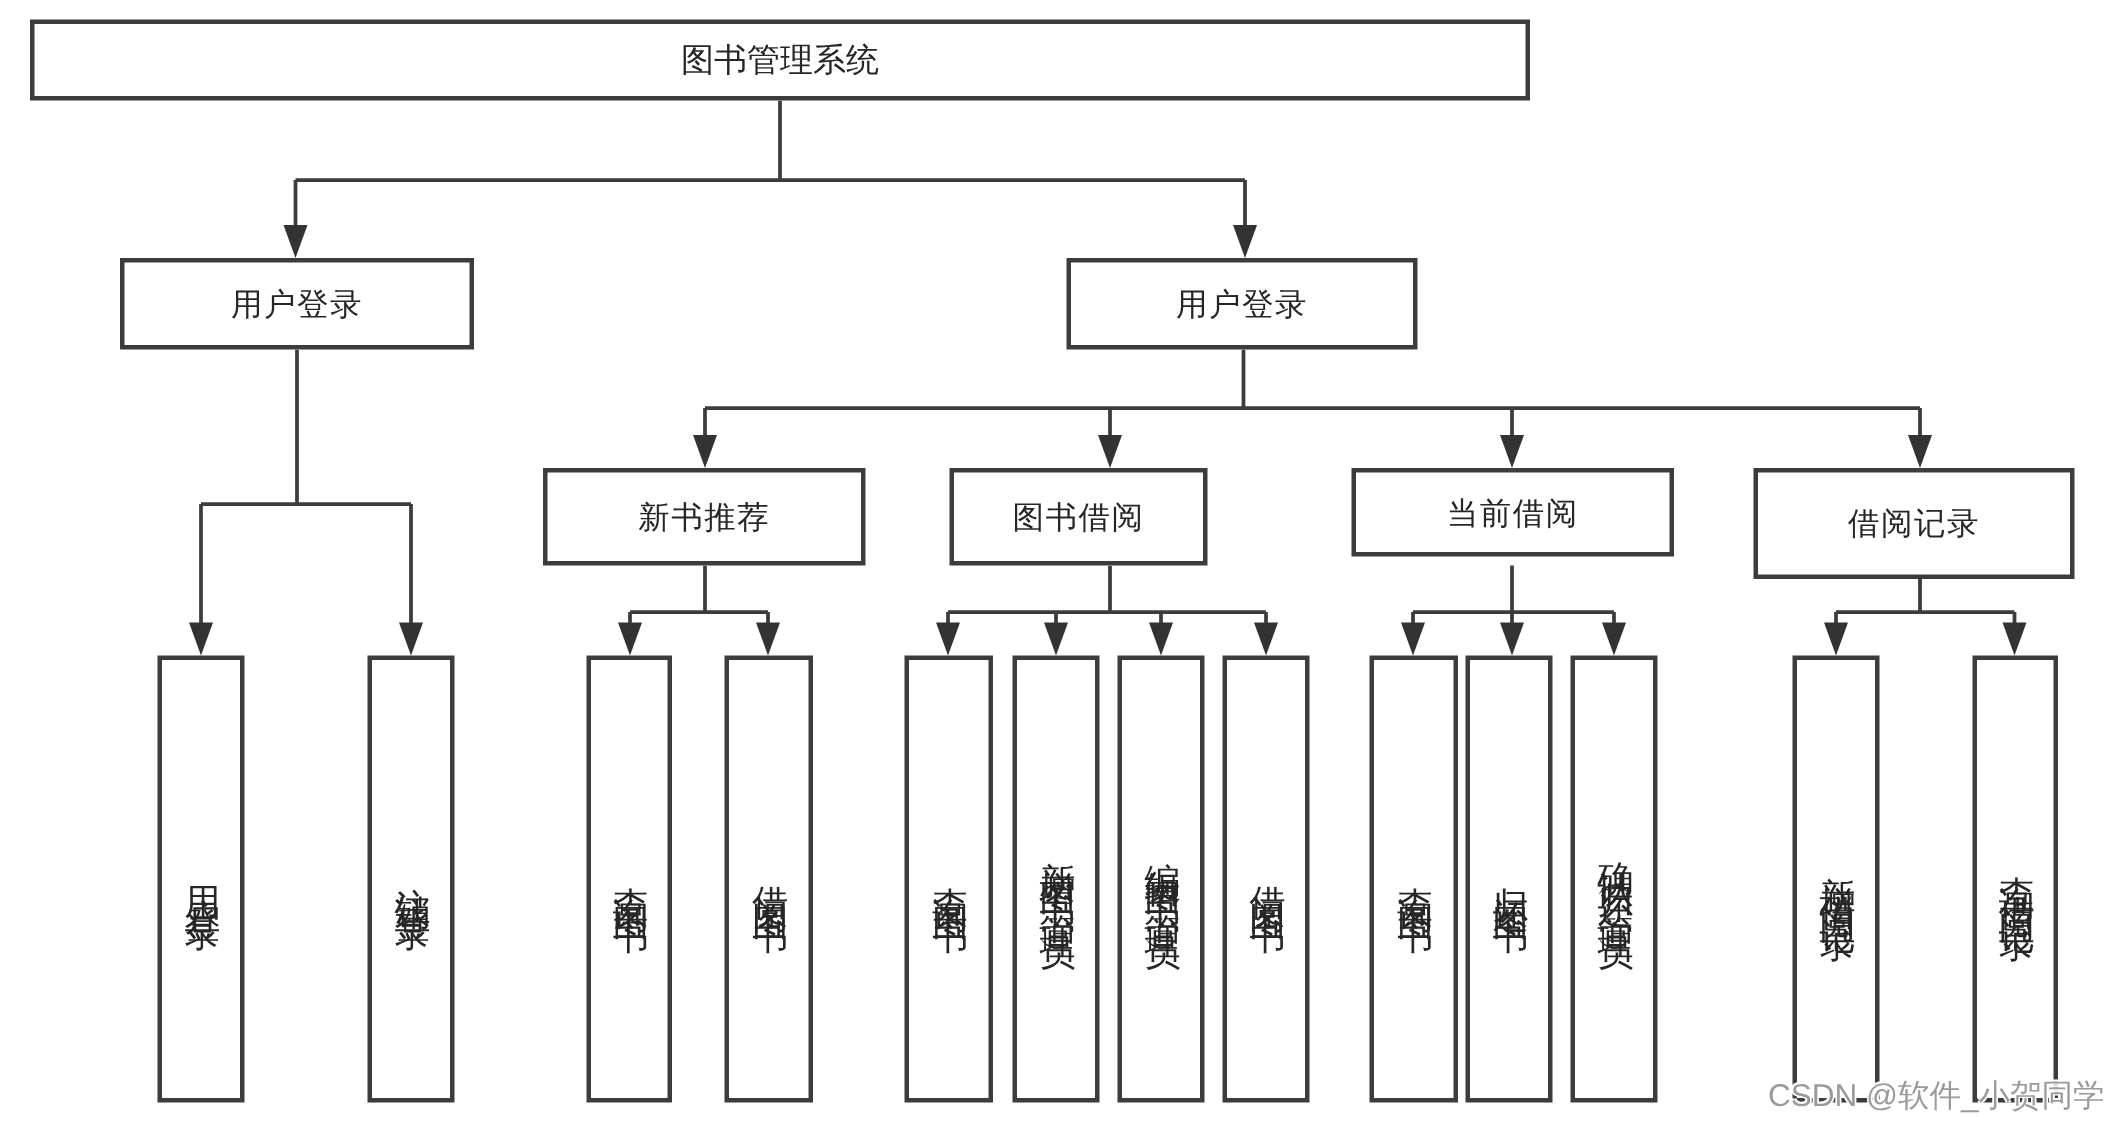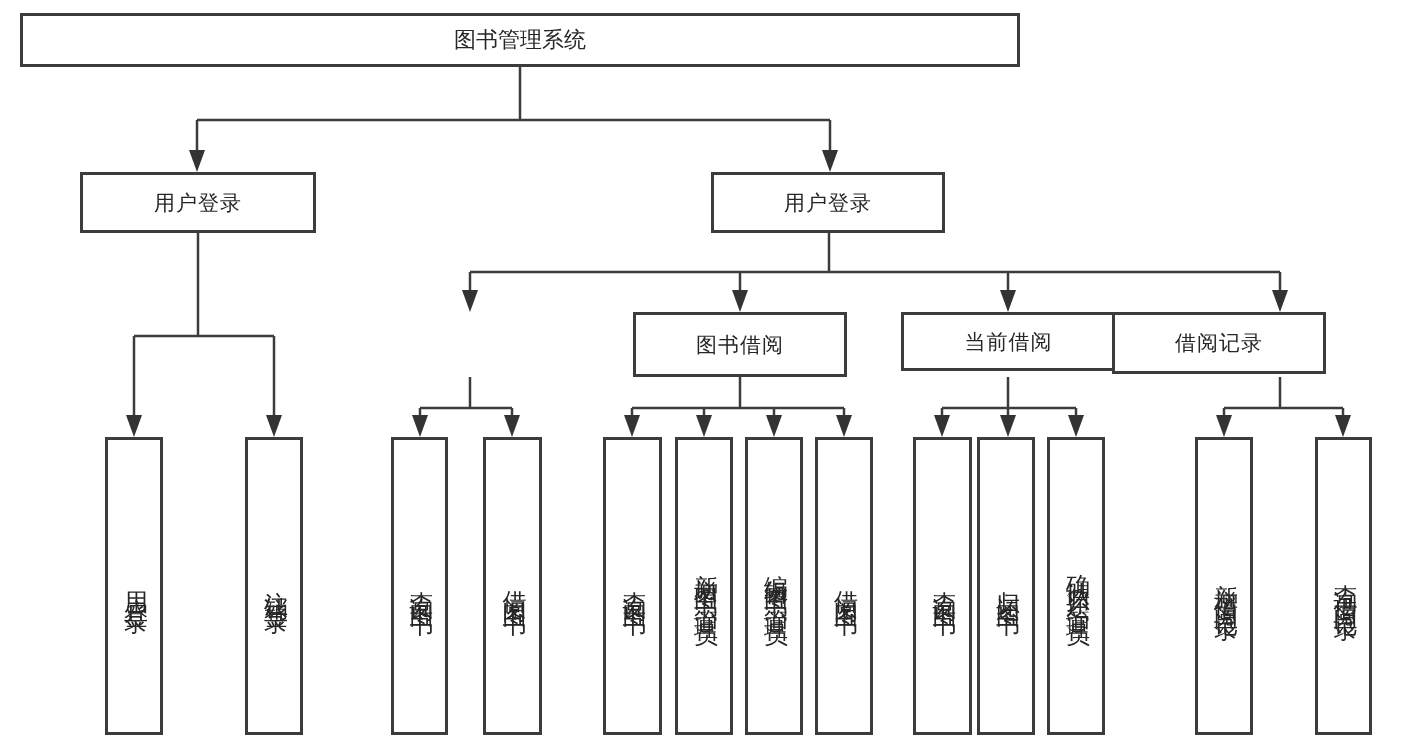--- a/index.html
+++ b/index.html
@@ -1,18 +1,18 @@
 <!DOCTYPE html>
 <html><head>
 <meta charset="utf-8">
 <style>
   html,body{margin:0;padding:0;background:#fff;}
   #canvas{
     position:relative;width:1405px;height:747px;background:#fff;overflow:hidden;
-    font-family:Liberation Mono, monospace;color:#262626;
+    font-family:Liberation Sans, sans-serif;color:#262626;
   }
   .box{
     position:absolute;box-sizing:border-box;border:3px solid #3c3c3c;background:#fff;
     display:flex;align-items:center;justify-content:center;text-align:center;
   }
   .hlabel{font-size:21px;letter-spacing:1px;}
   .root-label{font-size:22px;}
   .vbox span{
     writing-mode:vertical-lr;text-orientation:mixed;
     font-size:24px;letter-spacing:7px;line-height:1;display:block;
@@ -91,23 +91,24 @@
       <polygon points="1216,415 1232,415 1224,437"></polygon>
     <path d="M1343 408 V416"></path>
       <polygon points="1335,415 1351,415 1343,437"></polygon>
   </svg>
 
   <div class="box root-label" style="left:20px;top:13px;width:1000px;height:54px;">图书管理系统</div>
 
   <div class="box hlabel" style="left:80px;top:172px;width:236px;height:61px;">用户登录</div>
   <div class="box hlabel" style="left:711px;top:172px;width:234px;height:61px;">用户登录</div>
 
-  <div class="box hlabel" style="left:633px;top:312px;width:214px;height:65px;">图书借阅</div>
+  <div class="box hlabel" style="left:362px;top:312px;width:215px;height:65px;">新书推荐</div>
+  <div class="box hlabel" style="left:633px;top:312px;width:172px;height:65px;">图书借阅</div>
   <div class="box hlabel" style="left:901px;top:312px;width:215px;height:59px;">当前借阅</div>
-  <div class="box hlabel" style="left:1112px;top:312px;width:214px;height:62px;">借阅记录</div>
+  <div class="box hlabel" style="left:1169px;top:312px;width:214px;height:74px;">借阅记录</div>
 
   <div class="box vbox" style="left:105px;top:437px;width:58px;height:298px;">
     <span>用户登录</span>
   </div>
   <div class="box vbox" style="left:245px;top:437px;width:58px;height:298px;">
     <span>注销登录</span>
   </div>
 
   <div class="box vbox" style="left:391px;top:437px;width:57px;height:298px;">
     <span>查询图书</span>
@@ -139,13 +140,14 @@
     <span>确认归还（管理员）</span>
   </div>
 
   <div class="box vbox" style="left:1195px;top:437px;width:58px;height:298px;">
     <span>新增借阅记录</span>
   </div>
   <div class="box vbox" style="left:1315px;top:437px;width:57px;height:298px;">
     <span>查询借阅记录</span>
   </div>
 
+  <div id="watermark">CSDN @软件_小贺同学</div>
 </div>
 
 </body></html>

